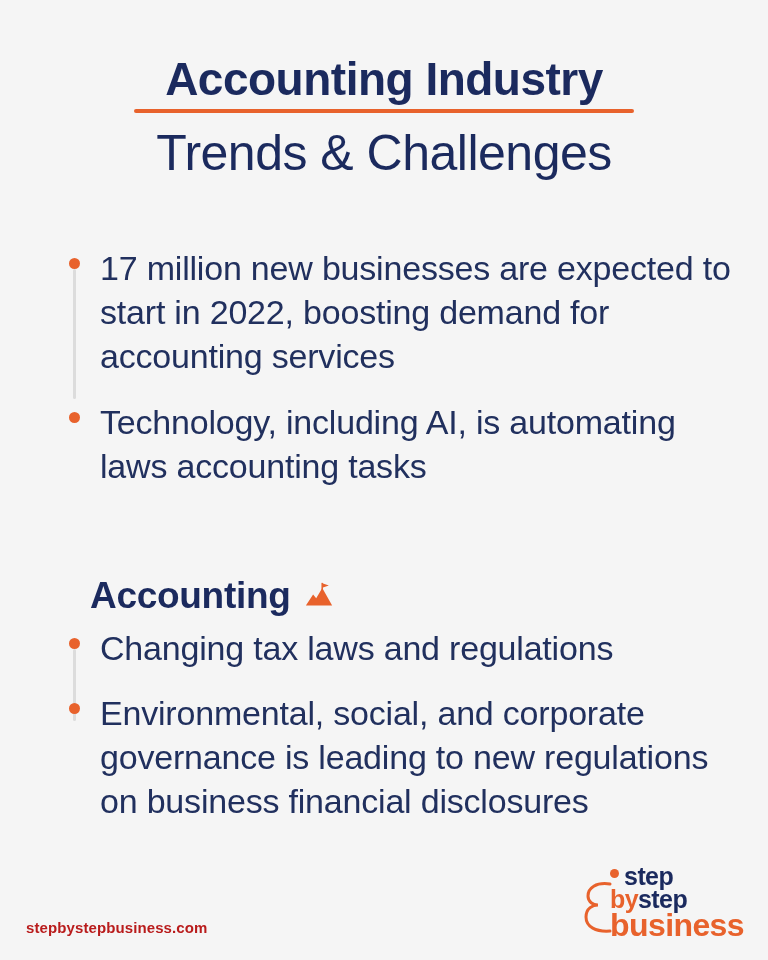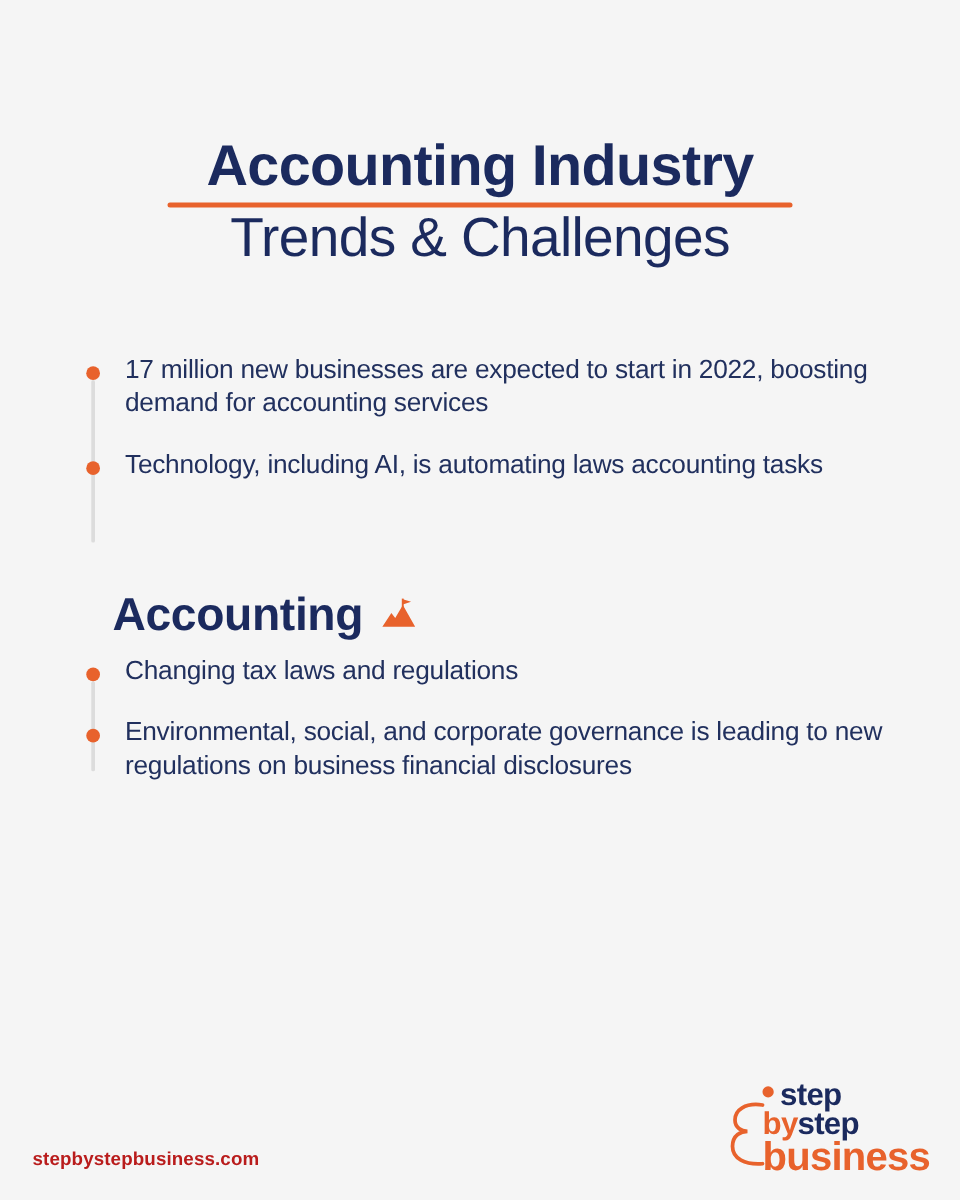--- a/index.html
+++ b/index.html
@@ -11,46 +11,46 @@
     height: 960px;
     background: #f5f5f5;
     font-family: "Liberation Sans", sans-serif;
     color: #1b2a5e;
     overflow: hidden;
     position: relative;
   }
 
   
   .title-block {
-    padding-top: 108px;
+    padding-top: 55px;
     text-align: center;
   }
   .title-line1 {
     font-size: 46px;
     font-weight: bold;
     letter-spacing: -0.5px;
     color: #1b2a5e;
     line-height: 1.05;
     display: inline-block;
     position: relative;
   }
   .title-rule {
     width: 500px;
     height: 4px;
     background: #e8622c;
     margin: 6px auto 0 auto;
     border-radius: 2px;
   }
   .title-line2 {
-    font-size: 44px;
+    font-size: 50px;
     font-weight: 400;
     letter-spacing: -0.5px;
     color: #1b2a5e;
     line-height: 1.12;
-    margin-top: 0;
+    margin-top: 12px;
   }
 
   
   .content {
     padding: 0 36px 0 60px;
   }
   .section {
     margin-top: 0;
   }
   .section-trends { margin-top: 66px; }
@@ -88,21 +88,21 @@
     background: #dcdcdc;
     border-radius: 2px;
   }
   .connector-trends { top: 22px; height: 130px; }
   .connector-challenges { top: 22px; height: 72px; }
 
   .bullet-item {
     position: relative;
     padding-left: 40px;
     margin-bottom: 22px;
-    font-size: 21px;
+    font-size: 34px;
     line-height: 1.29;
     color: #21305e;
     font-weight: 400;
     letter-spacing: -0.2px;
     max-width: 660px;
   }
   .bullet-item:last-child { margin-bottom: 0; }
   .bullet-dot {
     position: absolute;
     left: 9px;

